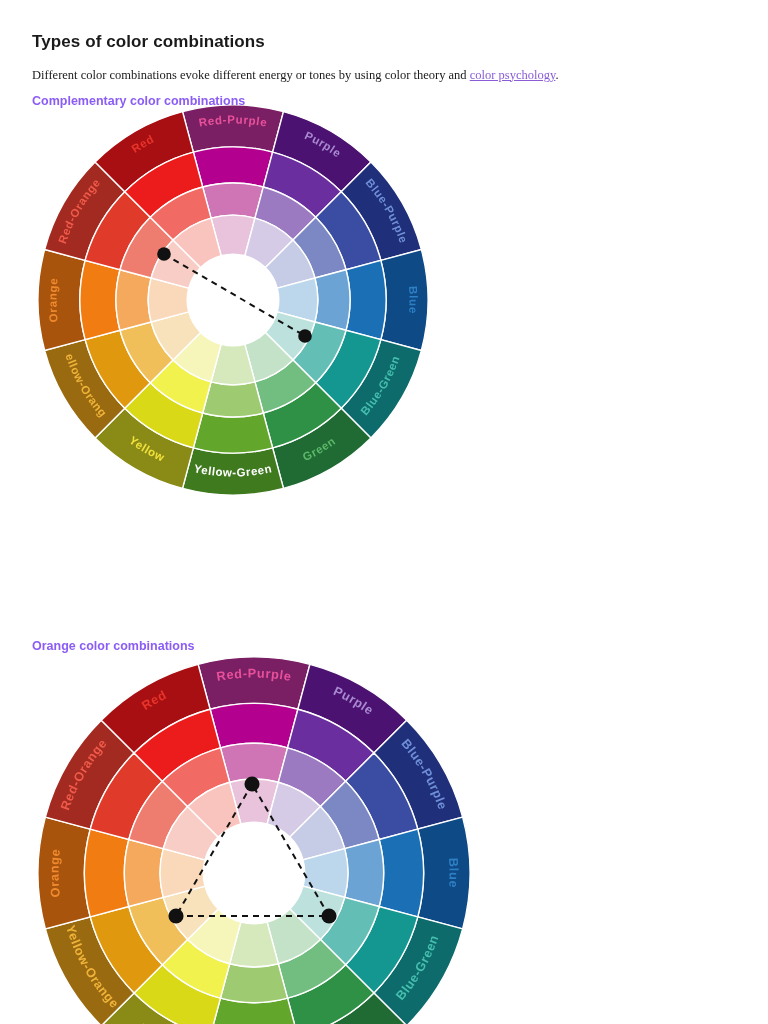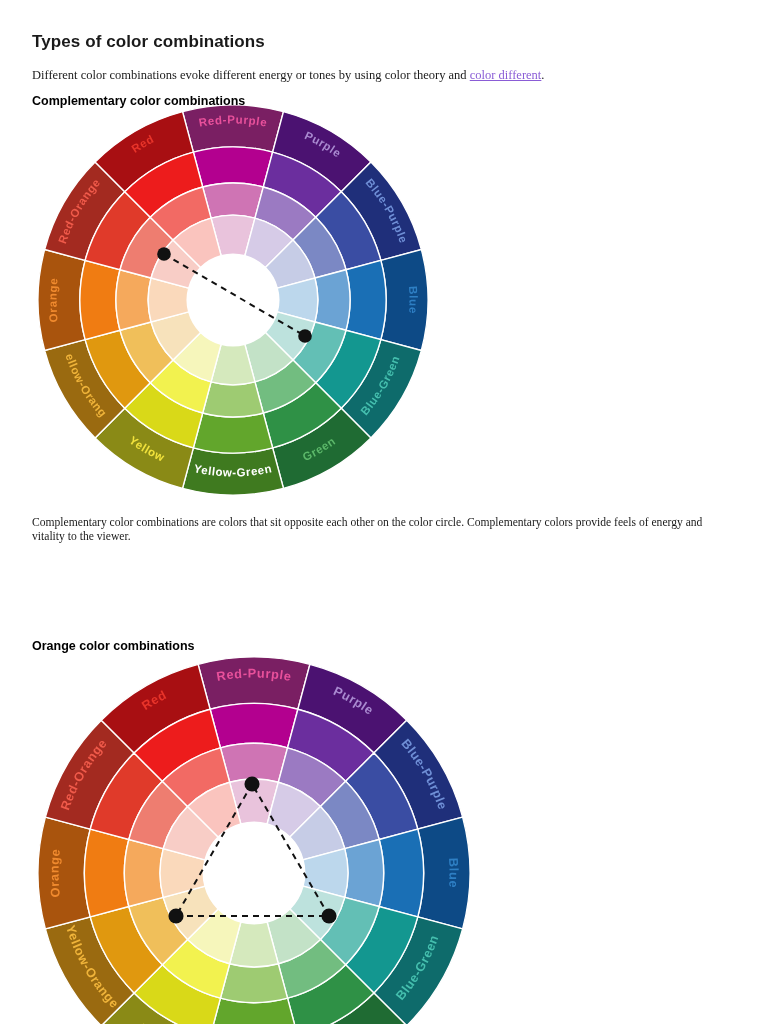--- a/index.html
+++ b/index.html
@@ -39,21 +39,21 @@
   .intro a{
     color:#8a5cd6;
     text-decoration:underline;
   }
   .section-heading{
     position:absolute;
     left:32px;
     font-family:"Liberation Sans", sans-serif;
     font-size:12.5px;
     font-weight:bold;
-    color:#000000;
+    color:#8b5cf6;
   }
   #heading-complementary{ top:84px; }
   #heading-triadic{ top:629px; }
 
   .caption{
     position:absolute;
     left:32px;
     width:706px;
     font-family:"Liberation Serif", serif;
     font-size:11.6px;
@@ -72,21 +72,21 @@
     letter-spacing:0.6px;
   }
 </style>
 </head>
 <body>
 
 <div class="page">
 
   <h1 class="page-title">Types of color combinations</h1>
 
-  <p class="intro"><span>Different color combinations evoke different energy or tones by using color theory and </span><a href="#">color different</a><span>.</span></p>
+  <p class="intro"><span>Different color combinations evoke different energy or tones by using color theory and </span><a href="#">color psychology</a><span>.</span></p>
 
   <h2 class="section-heading" id="heading-complementary">Complementary color combinations</h2>
 
   <div class="wheel-holder" id="wheel-complementary">
       <svg width="390" height="390" viewBox="0 0 390 390">
         <g>
           <path d="M 144.53028620500845 6.644463873631679 A 195 195 0 0 1 245.46971379499155 6.644463873631679 L 234.61872532906835 47.14090414080084 A 153.07500000000002 153.07500000000002 0 0 0 155.38127467093162 47.14090414080084 Z" fill="#7a1f63" stroke="#ffffff" stroke-width="1.4"></path>
           <path d="M 155.38127467093162 47.14090414080084 A 153.07500000000002 153.07500000000002 0 0 1 234.61872532906835 47.14090414080084 L 225.28182827699493 81.98667832417901 A 117 117 0 0 0 164.71817172300507 81.98667832417901 Z" fill="#b3008f" stroke="#ffffff" stroke-width="1.4"></path>
           <path d="M 164.71817172300507 81.98667832417901 A 117 117 0 0 1 225.28182827699493 81.98667832417901 L 216.9543255008213 113.06534178502977 A 84.825 84.825 0 0 0 173.04567449917866 113.06534178502977 Z" fill="#cf74b4" stroke="#ffffff" stroke-width="1.4"></path>
           <path d="M 173.04567449917866 113.06534178502977 A 84.825 84.825 0 0 1 216.9543255008213 113.06534178502977 L 206.860382741823 150.73644901030343 A 45.824999999999996 45.824999999999996 0 0 0 183.139617258177 150.73644901030343 Z" fill="#e9c3dc" stroke="#ffffff" stroke-width="1.4"></path>
@@ -207,21 +207,20 @@
         <text class="wheel-label" font-size="11.5" fill="#e8342a"><textPath xlink:href="#wheel-complementary-lp-11" href="#wheel-complementary-lp-11" startOffset="50%" text-anchor="middle">Red</textPath></text>
         <circle cx="195" cy="195" r="45.824999999999996" fill="#ffffff"></circle>
         <g>
           <line x1="126" y1="149" x2="267" y2="231" stroke="#111111" stroke-width="2" stroke-dasharray="6 5"></line>
           <circle cx="126" cy="149" r="6.825000000000001" fill="#111111"></circle>
           <circle cx="267" cy="231" r="6.825000000000001" fill="#111111"></circle>
         </g>
       </svg>
     </div>
 
-  <p class="caption" id="caption-complementary">Complementary color combinations are colors that sit opposite each other on the color circle. Complementary colors provide feels of energy and vitality to the viewer.</p>
 
   <h2 class="section-heading" id="heading-triadic">Orange color combinations</h2>
 
   <div class="wheel-holder" id="wheel-triadic">
       <svg width="432" height="432" viewBox="0 0 432 432">
         <g>
           <path d="M 160.09508625785548 7.360021521561237 A 216 216 0 0 1 271.90491374214446 7.360021521561237 L 259.8853572875834 52.21761689442556 A 169.56 169.56 0 0 0 172.11464271241655 52.21761689442556 Z" fill="#7a1f63" stroke="#ffffff" stroke-width="1.4"></path>
           <path d="M 172.11464271241655 52.21761689442556 A 169.56 169.56 0 0 1 259.8853572875834 52.21761689442556 L 249.54294824528668 90.81601291293676 A 129.6 129.6 0 0 0 182.4570517547133 90.81601291293676 Z" fill="#b3008f" stroke="#ffffff" stroke-width="1.4"></path>
           <path d="M 182.4570517547133 90.81601291293676 A 129.6 129.6 0 0 1 249.54294824528668 90.81601291293676 L 240.31863747783285 125.24160936187914 A 93.96 93.96 0 0 0 191.68136252216715 125.24160936187914 Z" fill="#cf74b4" stroke="#ffffff" stroke-width="1.4"></path>
           <path d="M 191.68136252216715 125.24160936187914 A 93.96 93.96 0 0 1 240.31863747783285 125.24160936187914 L 229.13765472940395 166.9696050575669 A 50.76 50.76 0 0 0 202.86234527059605 166.9696050575669 Z" fill="#e9c3dc" stroke="#ffffff" stroke-width="1.4"></path>

